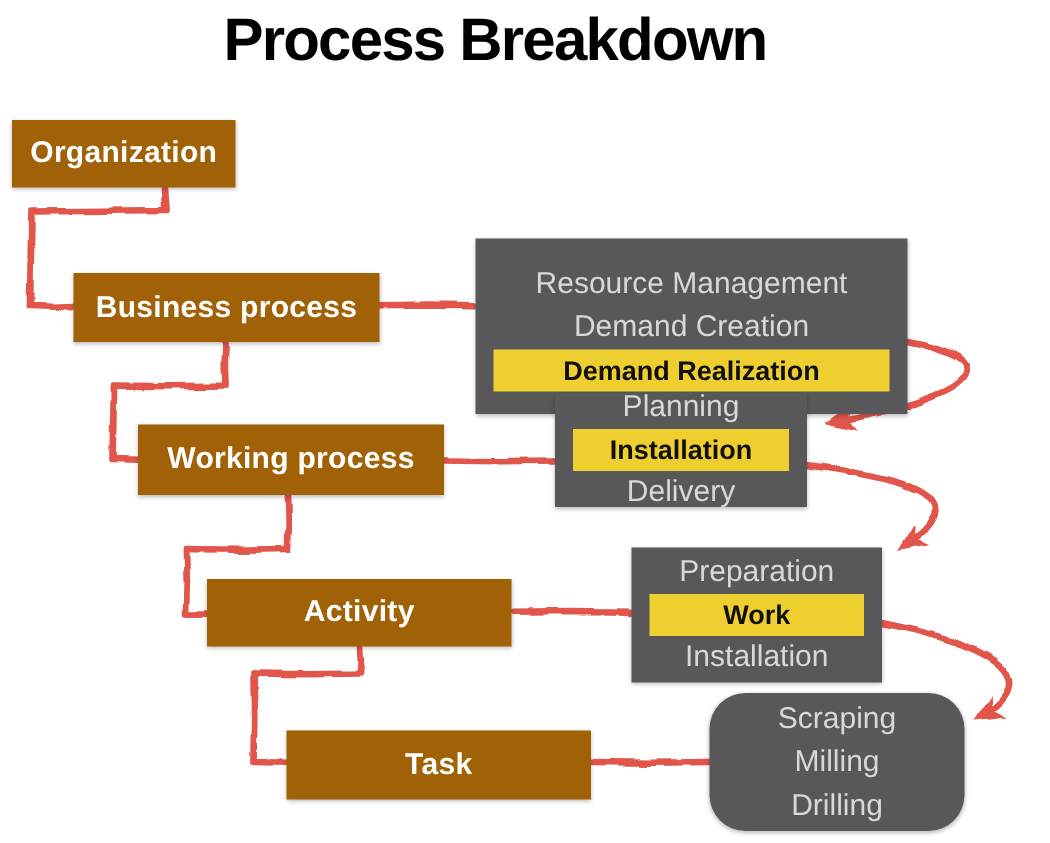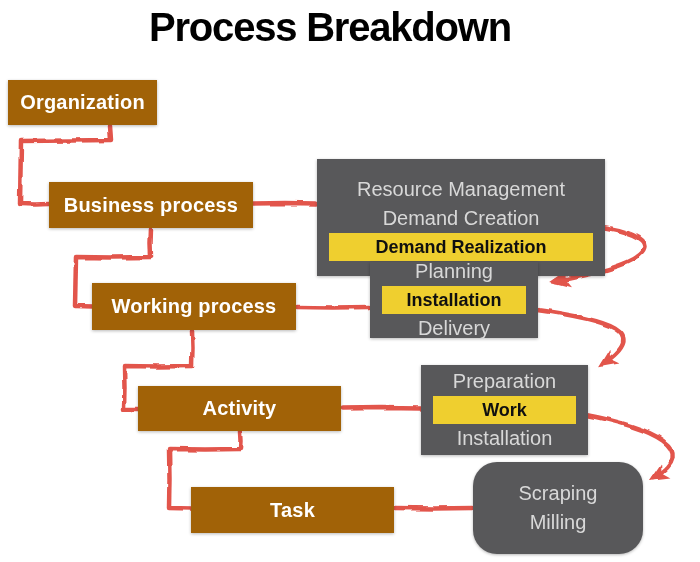--- a/index.html
+++ b/index.html
@@ -99,15 +99,16 @@
 
   <div class="graybox" id="gbox-3">
     <div class="row">Preparation</div>
     <div class="row hl">Work</div>
     <div class="row">Installation</div>
   </div>
 
   <div class="graybox" id="gbox-4">
     <div class="row">Scraping</div>
     <div class="row">Milling</div>
+    <div class="row">Drilling</div>
   </div>
 
 </div>
 
 </body></html>

